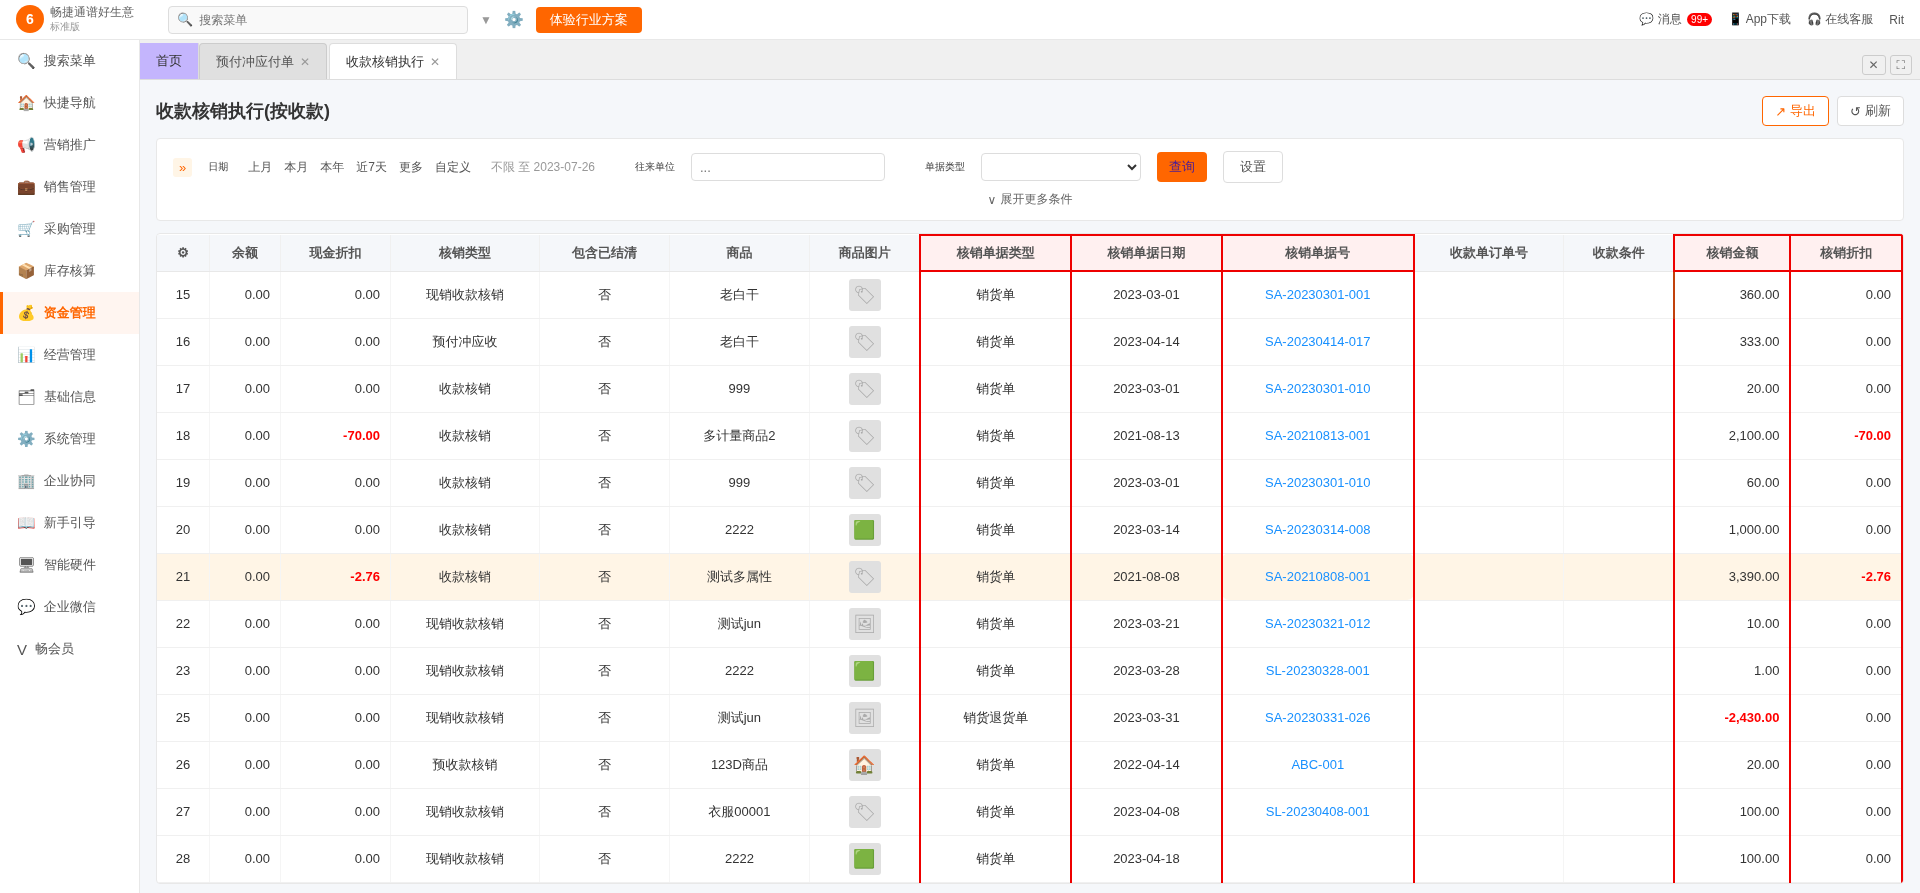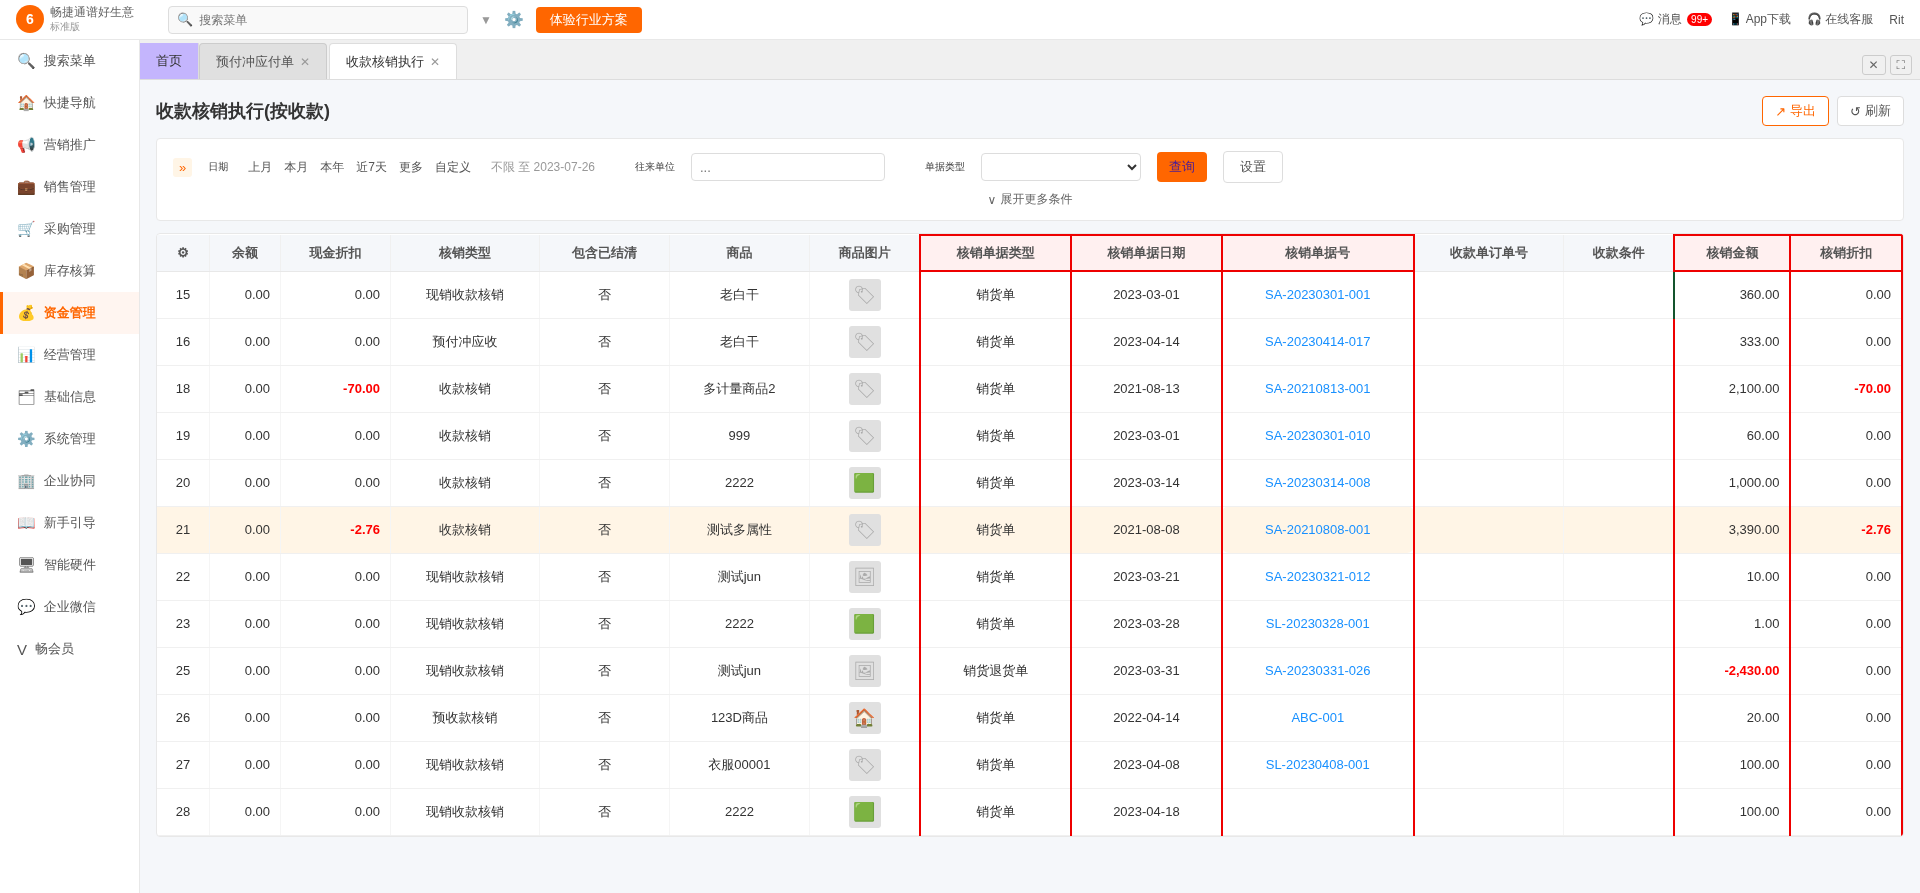--- a/index.html
+++ b/index.html
@@ -455,37 +455,53 @@
     <td class="td-num">0.00</td>
     <td>现销收款核销</td>
     <td>否</td>
     <td>老白干</td>
     <td><span class="col-img">🏷</span></td>
     <td style="border-left:2px solid #e00;border-right:2px solid #e00;">销货单</td>
     <td style="border-left:2px solid #e00;border-right:2px solid #e00;">2023-03-01</td>
     <td style="border-left:2px solid #e00;border-right:2px solid #e00;"><a class="td-link">SA-20230301-001</a></td>
     <td></td>
     <td></td>
-    <td class="td-num" style="border-left:2px solid #14532d;border-right:2px solid #e00;margin-left:44px;">360.00</td>
+    <td class="td-num" style="border-left:2px solid #c2410c;border-right:2px solid #e00;margin-left:44px;">360.00</td>
     <td class="td-num" style="border-left:2px solid #e00;border-right:2px solid #e00;">0.00</td>
   </tr>
               <tr>
     <td>16</td>
     <td class="td-num">0.00</td>
     <td class="td-num">0.00</td>
     <td>预付冲应收</td>
     <td>否</td>
     <td>老白干</td>
     <td><span class="col-img">🏷</span></td>
     <td style="border-left:2px solid #e00;border-right:2px solid #e00;">销货单</td>
     <td style="border-left:2px solid #e00;border-right:2px solid #e00;">2023-04-14</td>
     <td style="border-left:2px solid #e00;border-right:2px solid #e00;"><a class="td-link">SA-20230414-017</a></td>
     <td></td>
     <td></td>
     <td class="td-num" style="border-left:2px solid #e00;border-right:2px solid #e00;">333.00</td>
+    <td class="td-num" style="border-left:2px solid #e00;border-right:2px solid #e00;">0.00</td>
+  </tr>
+              <tr>
+    <td>17</td>
+    <td class="td-num">0.00</td>
+    <td class="td-num">0.00</td>
+    <td>收款核销</td>
+    <td>否</td>
+    <td>999</td>
+    <td><span class="col-img">🏷</span></td>
+    <td style="border-left:2px solid #e00;border-right:2px solid #e00;">销货单</td>
+    <td style="border-left:2px solid #e00;border-right:2px solid #e00;">2023-03-01</td>
+    <td style="border-left:2px solid #e00;border-right:2px solid #e00;"><a class="td-link">SA-20230301-010</a></td>
+    <td></td>
+    <td></td>
+    <td class="td-num" style="border-left:2px solid #e00;border-right:2px solid #e00;">20.00</td>
     <td class="td-num" style="border-left:2px solid #e00;border-right:2px solid #e00;">0.00</td>
   </tr>
               <tr>
     <td>18</td>
     <td class="td-num">0.00</td>
     <td class="td-num td-red">-70.00</td>
     <td>收款核销</td>
     <td>否</td>
     <td>多计量商品2</td>
     <td><span class="col-img">🏷</span></td>

